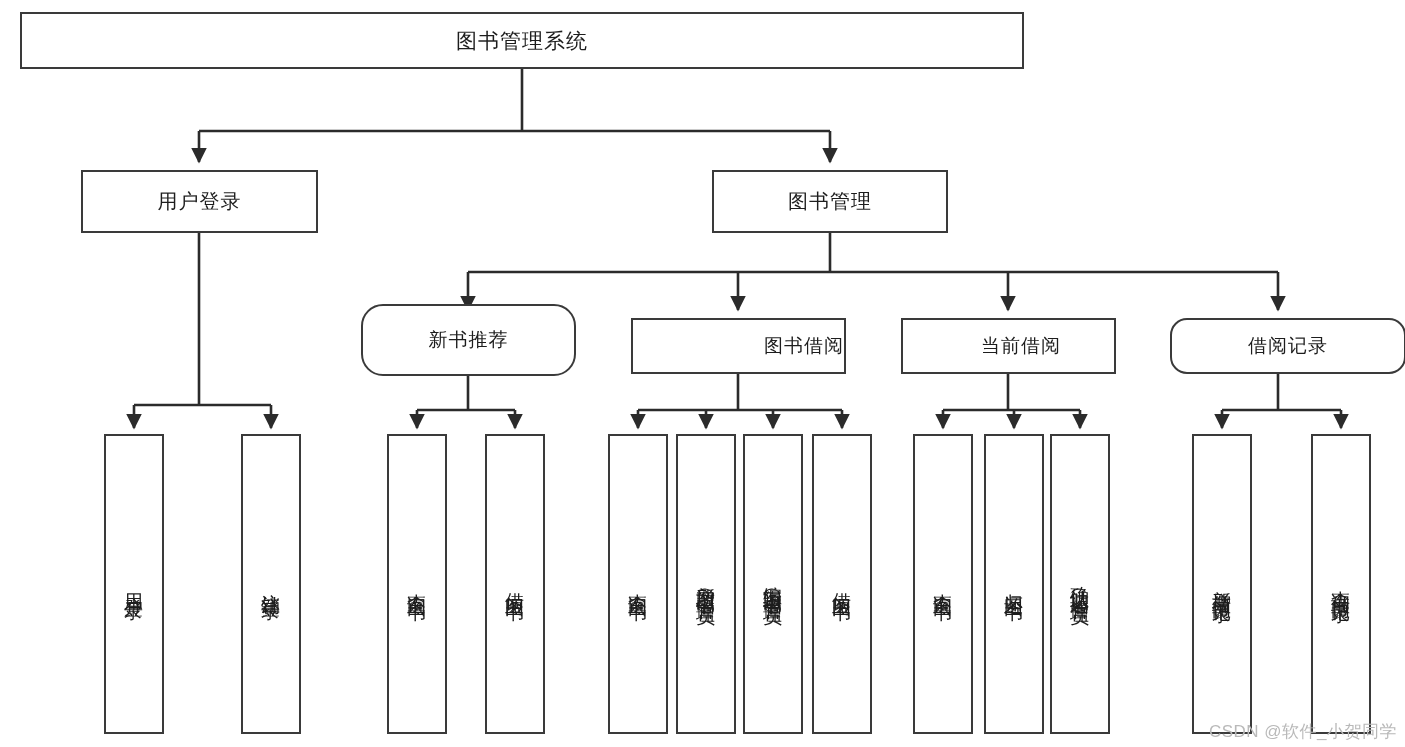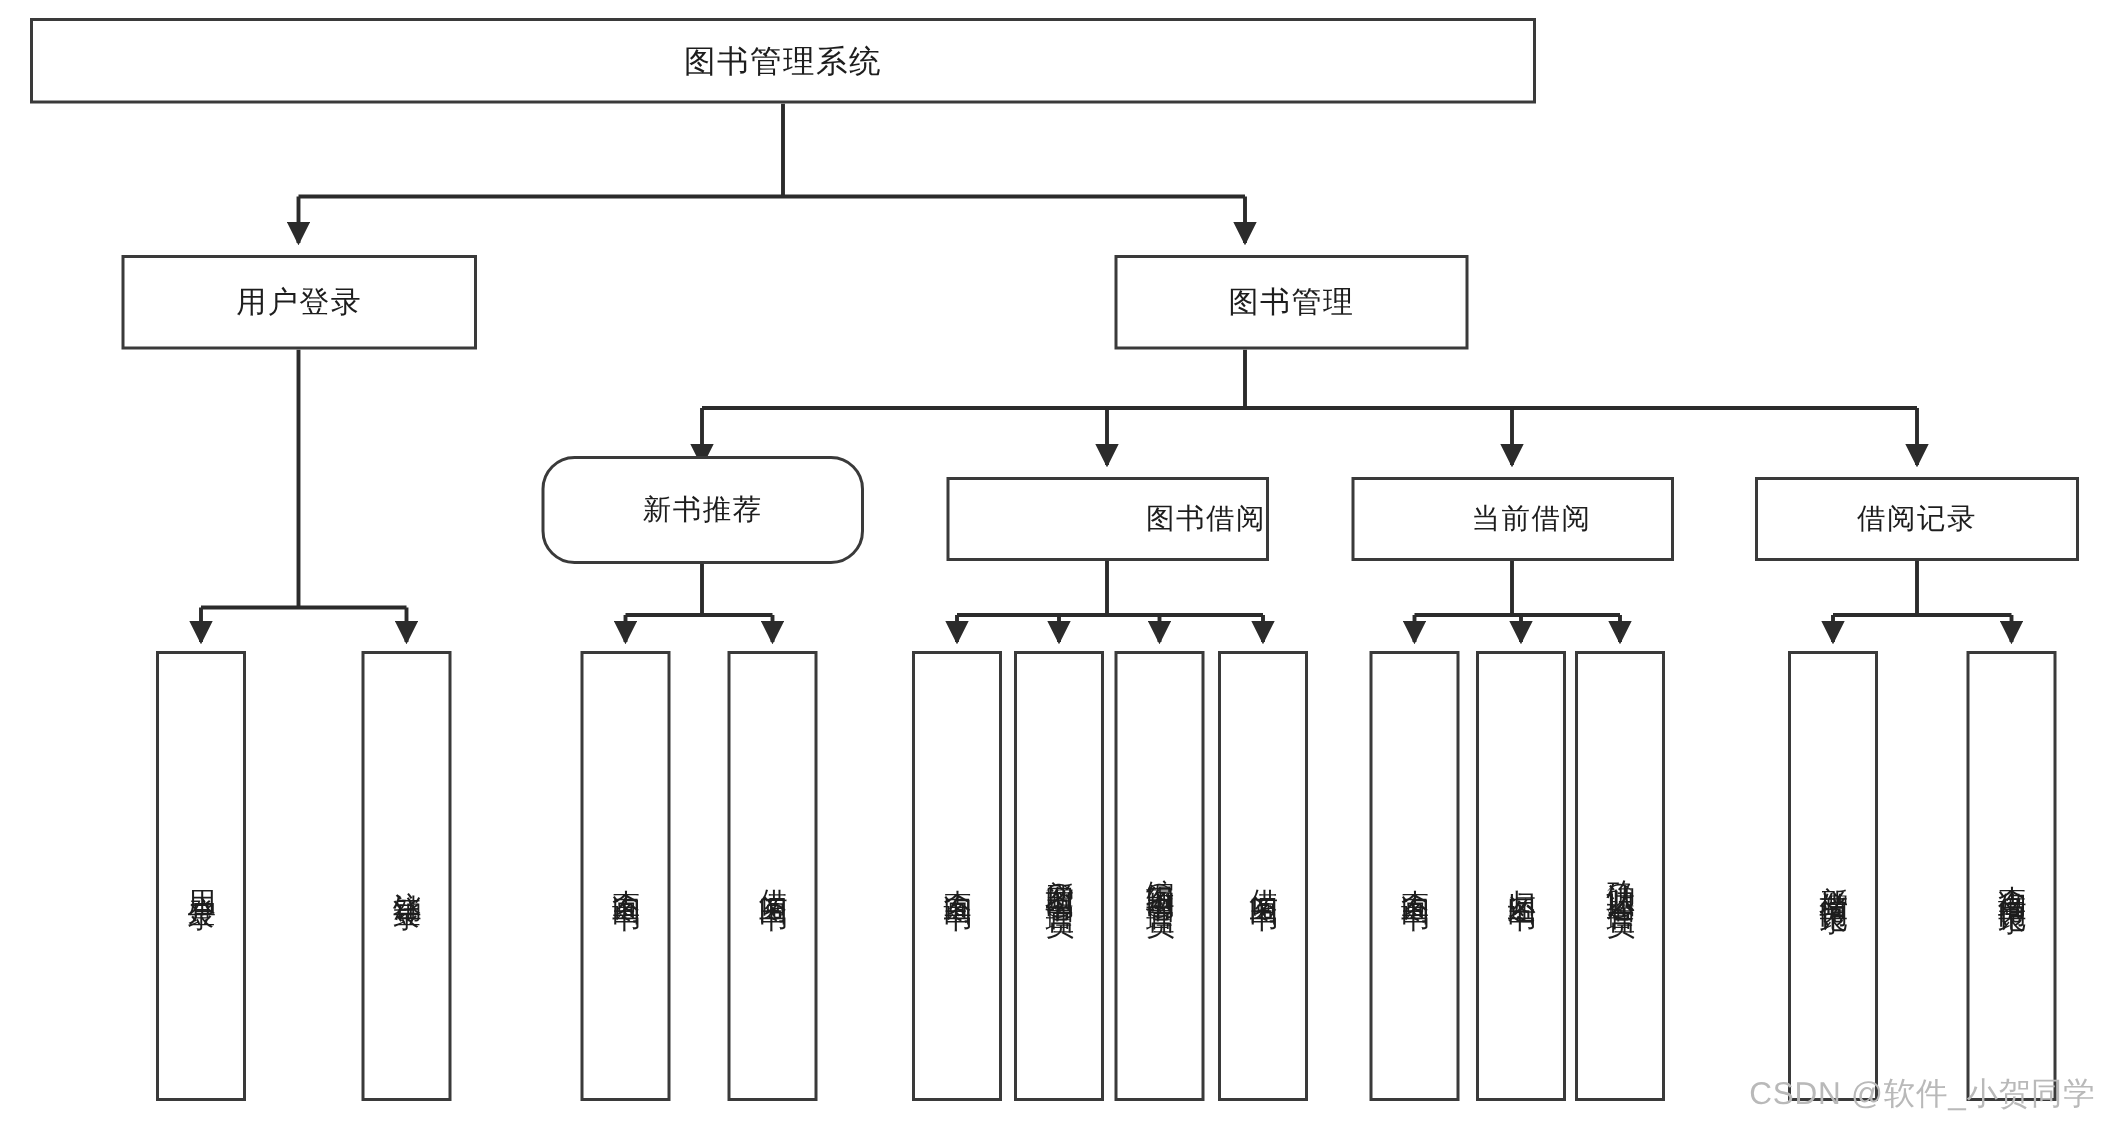--- a/index.html
+++ b/index.html
@@ -59,21 +59,21 @@
     text-align: center;
   }
   .htext {
     white-space: nowrap;
     letter-spacing: 1px;
   }
   .watermark {
     position: absolute;
     right: 8px;
     bottom: 4px;
-    font-size: 21px;
+    font-size: 17px;
     color: #b9b9b9;
     letter-spacing: 0.5px;
     white-space: nowrap;
   }
 </style>
 </head>
 <body>
 
 <div id="diagram">
 
@@ -127,34 +127,34 @@
     </g>
   </svg>
 
   <div class="node root" style="left:20px; top:12px; width:1004px; height:57px;">
     <span class="htext">图书管理系统</span>
   </div>
 
   <div class="node level2" style="left:81px; top:170px; width:237px; height:63px;">
     <span class="htext">用户登录</span>
   </div>
-  <div class="node level2" style="left:712px; top:170px; width:236px; height:63px;margin-left:31px;">
+  <div class="node level2" style="left:712px; top:170px; width:236px; height:63px;">
     <span class="htext">图书管理</span>
   </div>
 
   <div class="node level3" style="left:361px; top:304px; width:215px; height:72px;border-radius:22px;">
     <span class="htext">新书推荐</span>
   </div>
   <div class="node level3" style="left:631px; top:318px; width:215px; height:56px;justify-content:flex-end;">
     <span class="htext">图书借阅</span>
   </div>
   <div class="node level3" style="left:901px; top:318px; width:215px; height:56px;padding-left:25px;">
     <span class="htext">当前借阅</span>
   </div>
-  <div class="node level3" style="left:1170px; top:318px; width:216px; height:56px;">
+  <div class="node level3" style="left:1170px; top:318px; width:236px; height:56px;border-radius:17px;">
     <span class="htext">借阅记录</span>
   </div>
 
   <div class="node leaf" style="left:104px; top:434px; width:60px; height:300px;">
     <span class="vtext">用户登录</span>
   </div>
   <div class="node leaf" style="left:241px; top:434px; width:60px; height:300px;">
     <span class="vtext">注销登录</span>
   </div>
   <div class="node leaf" style="left:387px; top:434px; width:60px; height:300px;">

